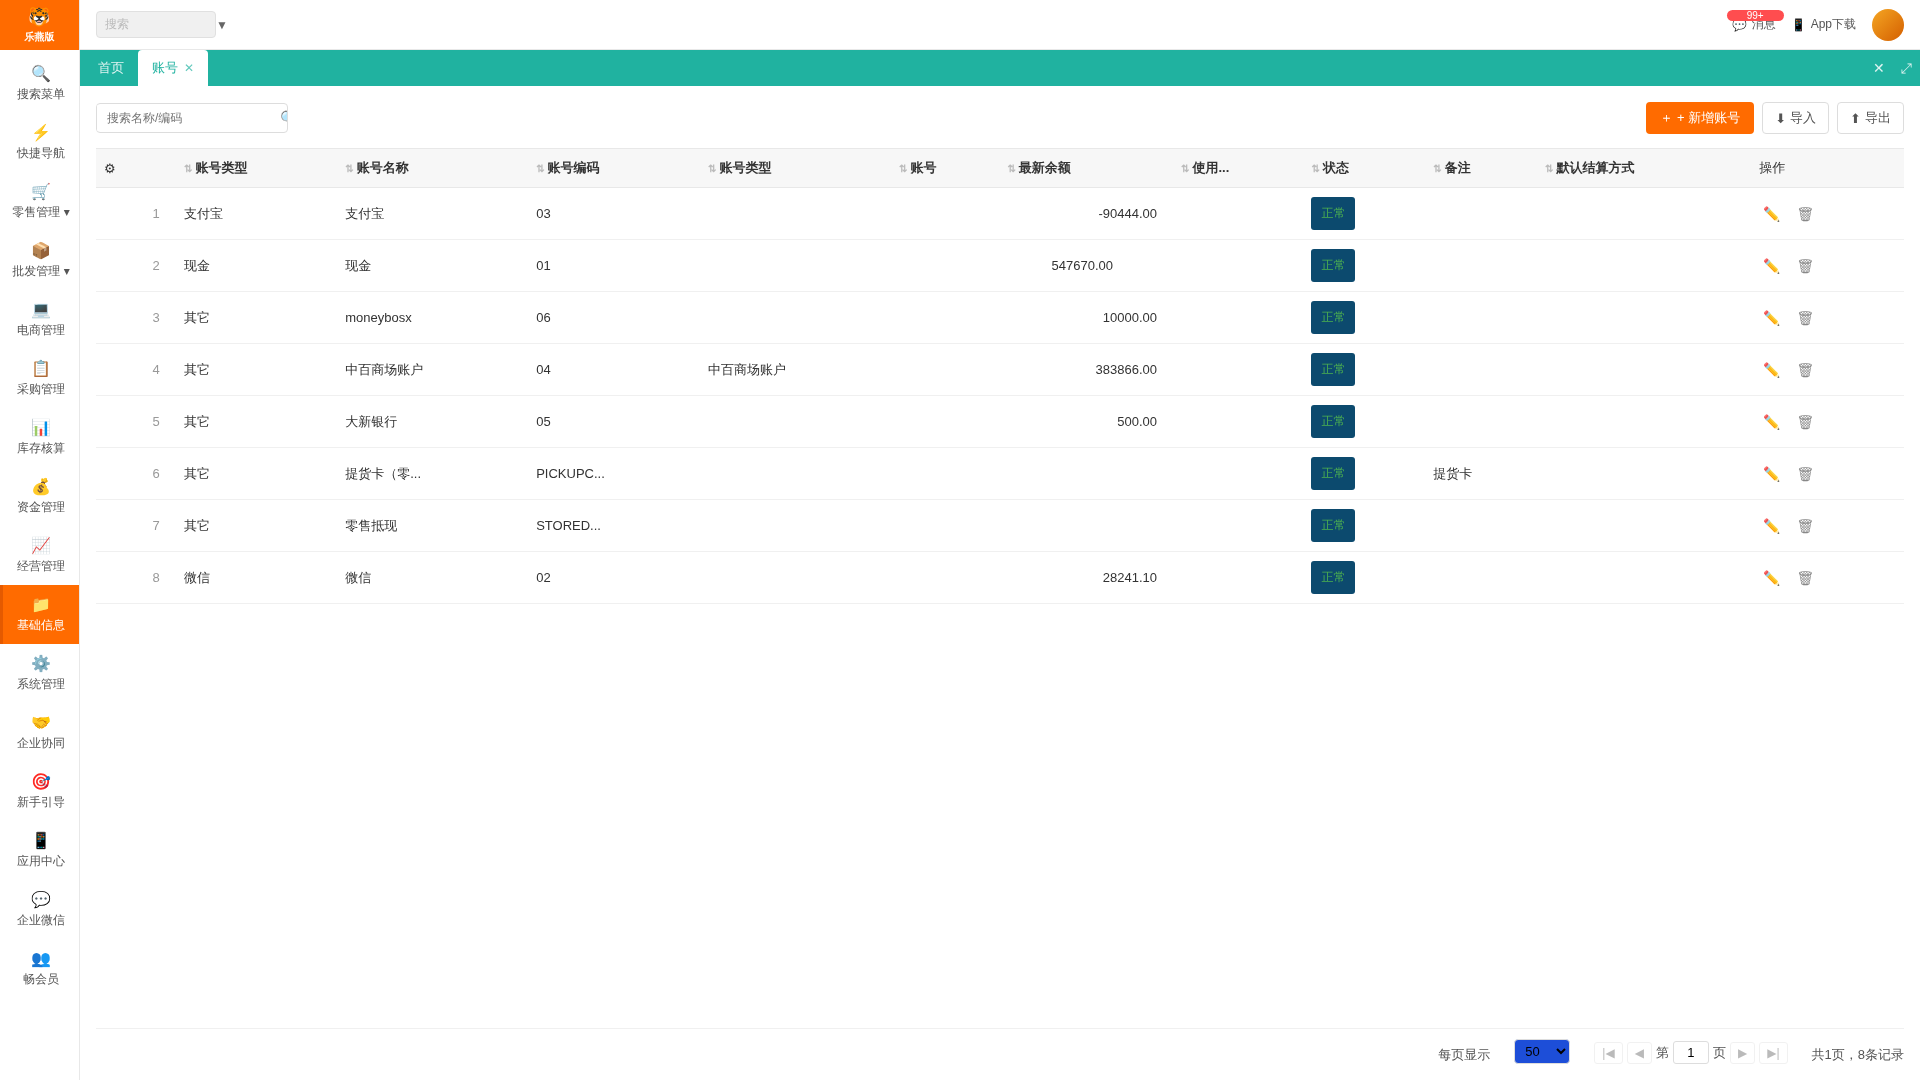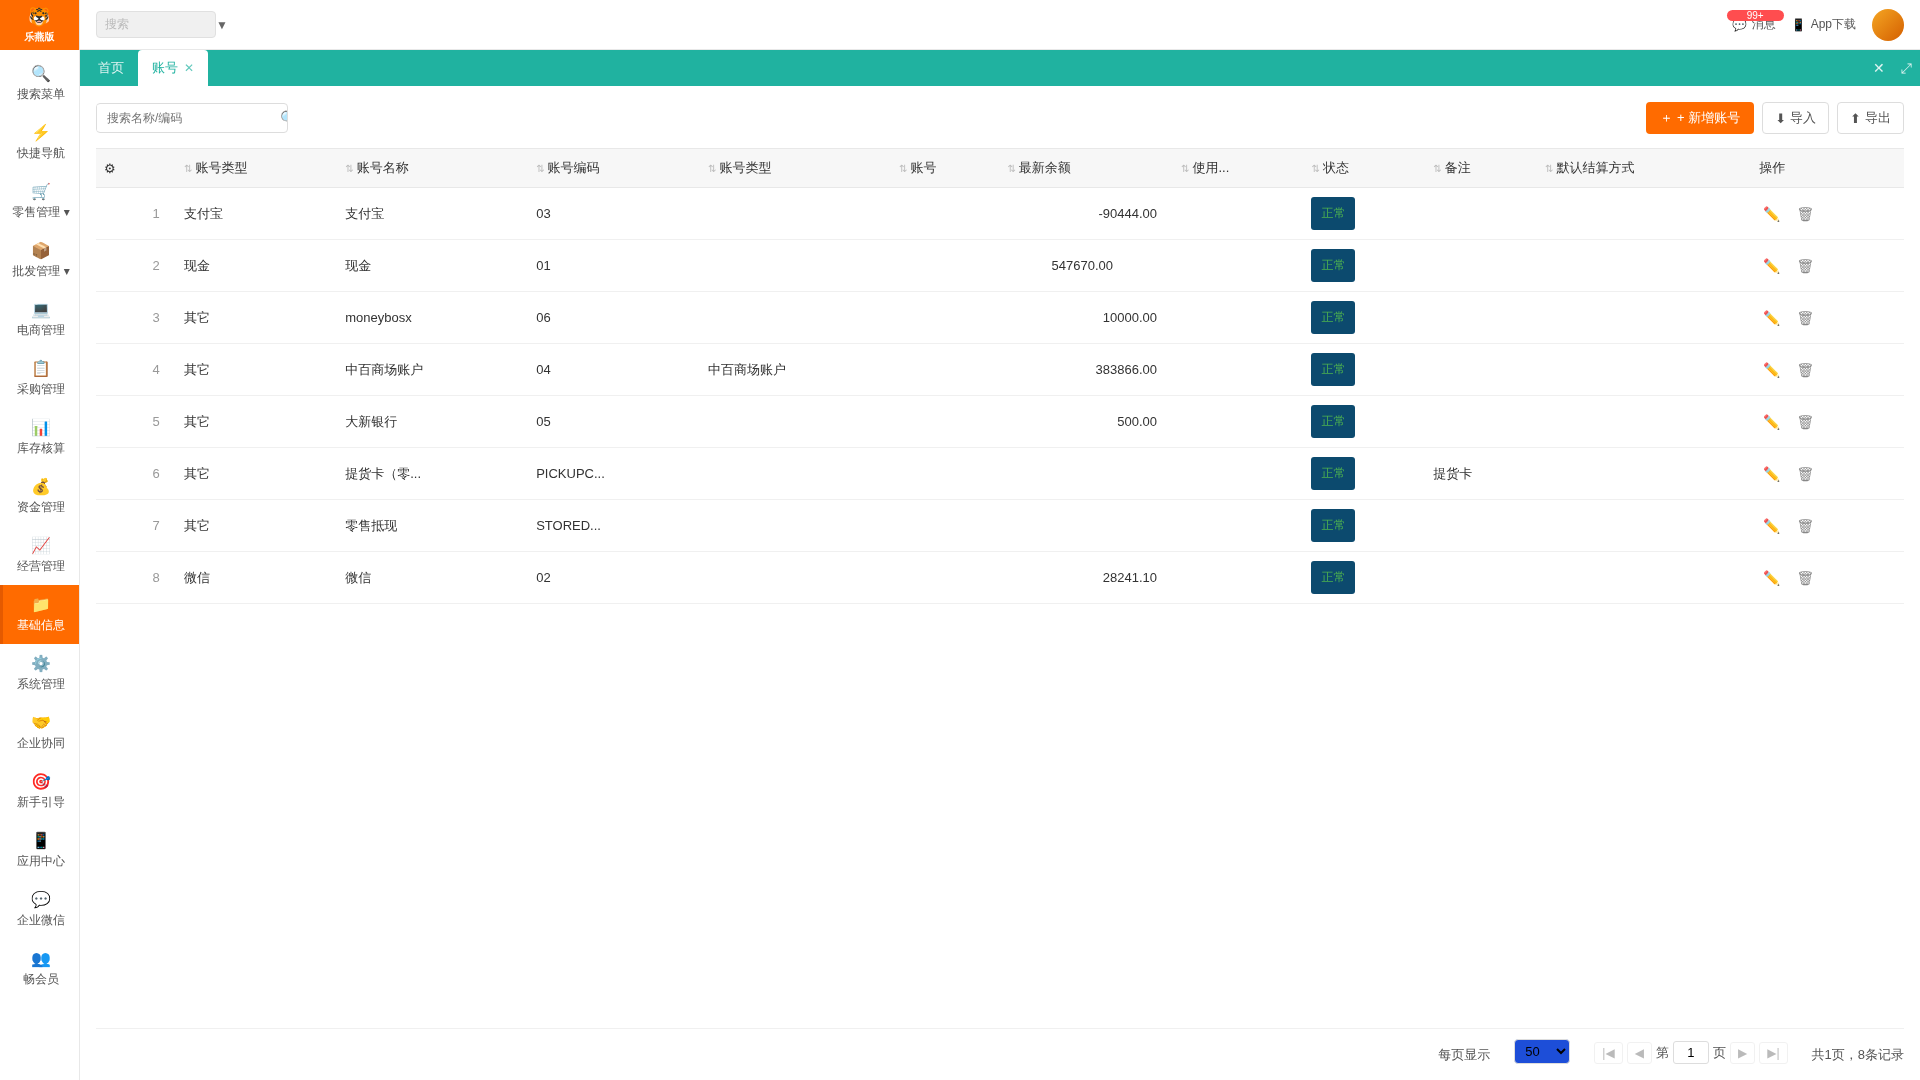--- a/index.html
+++ b/index.html
@@ -201,21 +201,21 @@
     thead th {
       padding: 10px 8px;
       text-align: left;
       font-weight: 500;
       color: #333;
       border-bottom: 1px solid #e8e8e8;
       border-top: 1px solid #e8e8e8;
       white-space: nowrap;
       position: relative;
     }
-    thead th.sortable { cursor: pointer; }
+    thead th.sortable { cursor: pointer; font-weight: bold; }
     thead th.sortable::before {
       content: '⇅';
       font-size: 10px;
       color: #bbb;
       margin-right: 3px;
     }
     thead th.num { width: 40px; text-align: center; }
     thead th.settings-col { width: 40px; }
     tbody tr { background: #fff; }
     tbody td {

